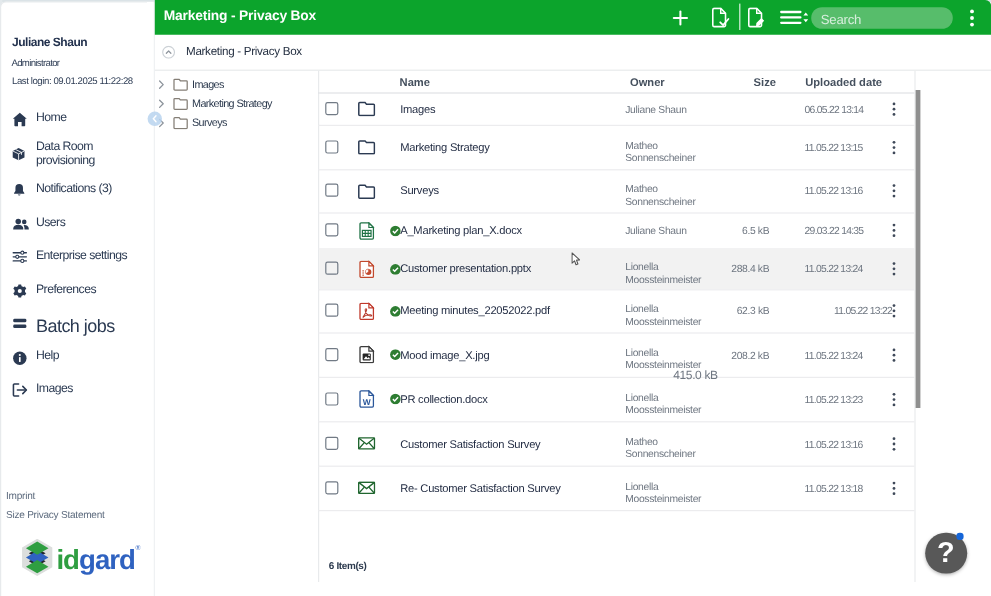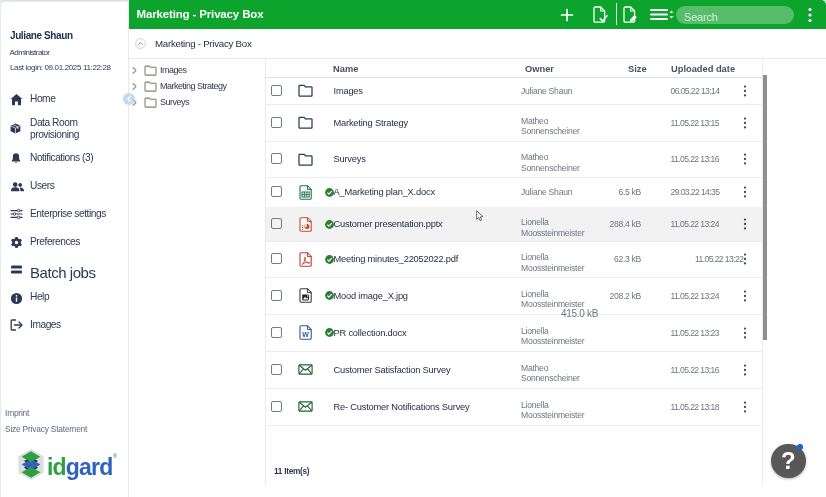--- a/index.html
+++ b/index.html
@@ -444,38 +444,38 @@
   </div>
 <div class="abs" style="left:265px;top:425px;width:497px;height:1px;background:#ececee"></div>
 <div class="abs" style="left:270.5px;top:400.8px;width:11px;height:11px;border:1.2px solid #717a85;border-radius:2px"></div>
 <div class="abs" style="left:297.5px;top:401.0px;width:15px;height:11px">
     <svg width="15" height="11" viewBox="0 0 15 11">
       <rect x="0.9" y="0.9" width="13.2" height="9.2" rx="0.5" fill="#fff" stroke="#20662f" stroke-width="1.15"></rect>
       <path d="M1.2 1.2 L7.5 6.2 L13.8 1.2" fill="none" stroke="#20662f" stroke-width="1.1"></path>
       <path d="M1.2 9.8 L5.6 4.9 M13.8 9.8 L9.4 4.9" fill="none" stroke="#20662f" stroke-width="1.1"></path>
     </svg>
   </div>
-<div class="abs" style="left:333.5px;top:401.6px;font-size:9.3px;color:#1f2940;letter-spacing:-0.2px">Re- Customer Notifications Survey</div>
+<div class="abs" style="left:333.5px;top:401.6px;font-size:9.3px;color:#1f2940;letter-spacing:-0.2px">Re- Customer Satisfaction Survey</div>
 <div class="abs" style="left:521px;top:399.6px;font-size:8.6px;line-height:10.4px;color:#6e7681;letter-spacing:-0.25px">Lionella<br>Moossteinmeister</div>
 <div class="abs" style="left:670.5px;top:401.9px;font-size:8.6px;color:#6e7681;letter-spacing:-0.6px">11.05.22 13:18</div>
 <div class="abs" style="left:742.5px;top:400.5px;width:4px;height:12px">
     <svg width="4" height="12" viewBox="0 0 4 12">
       <g fill="#3f4959">
         <circle cx="2" cy="1.6" r="1.15"></circle>
         <circle cx="2" cy="6" r="1.15"></circle>
         <circle cx="2" cy="10.4" r="1.15"></circle>
       </g>
     </svg>
   </div>
 
 <div class="abs" style="left:762px;top:59px;width:1px;height:426px;background:#e9ebed"></div>
 
 <div class="abs" style="left:762.5px;top:75px;width:4.5px;height:265px;background:#8f8f8f"></div>
 
-<div class="abs" style="left:274px;top:466px;font-size:8.3px;font-weight:bold;color:#2c3a4e;letter-spacing:-0.3px">11 Item(s)</div>
+<div class="abs" style="left:274px;top:466px;font-size:8.3px;font-weight:bold;color:#2c3a4e;letter-spacing:-0.3px">6 Item(s)</div>
 
 <div class="abs" style="left:771px;top:443.5px;width:34.5px;height:34.5px;background:#585858;border-radius:50%;box-shadow:0 1px 3px rgba(0,0,0,0.3)"></div>
 <div class="abs" style="left:771px;top:443.5px;width:34.5px;height:34.5px;text-align:center;font-size:24px;font-weight:bold;color:#fff;line-height:34px">?</div>
 <div class="abs" style="left:797px;top:444px;width:5.5px;height:5.5px;background:#1565d8;border-radius:50%"></div>
 
 <div class="abs" style="left:476.3px;top:210.3px;width:8px;height:12px">
 <svg width="8" height="12" viewBox="0 0 8 12">
       <path d="M0.7 0.8 L0.7 9.3 L2.8 7.4 L4 10.6 L5.6 10 L4.4 6.8 L7 6.6 Z" fill="#fff" stroke="#555" stroke-width="0.9" stroke-linejoin="round"></path>
     </svg>
   </div>

